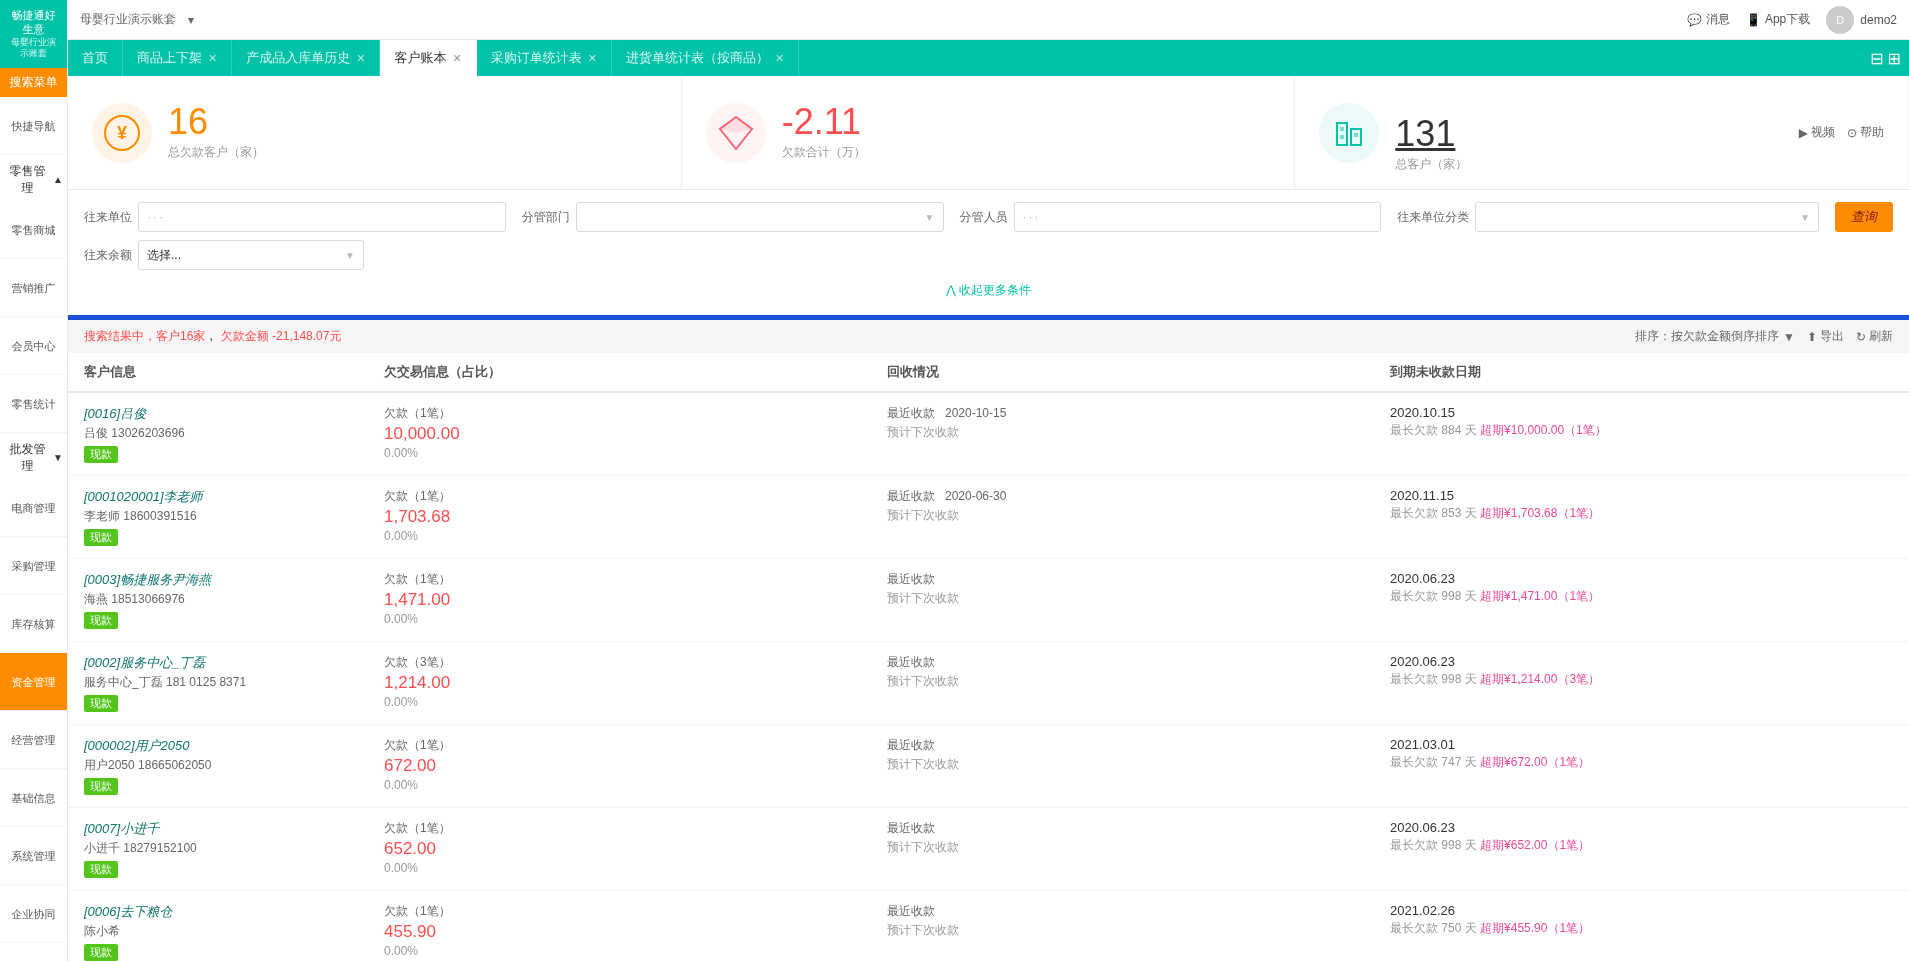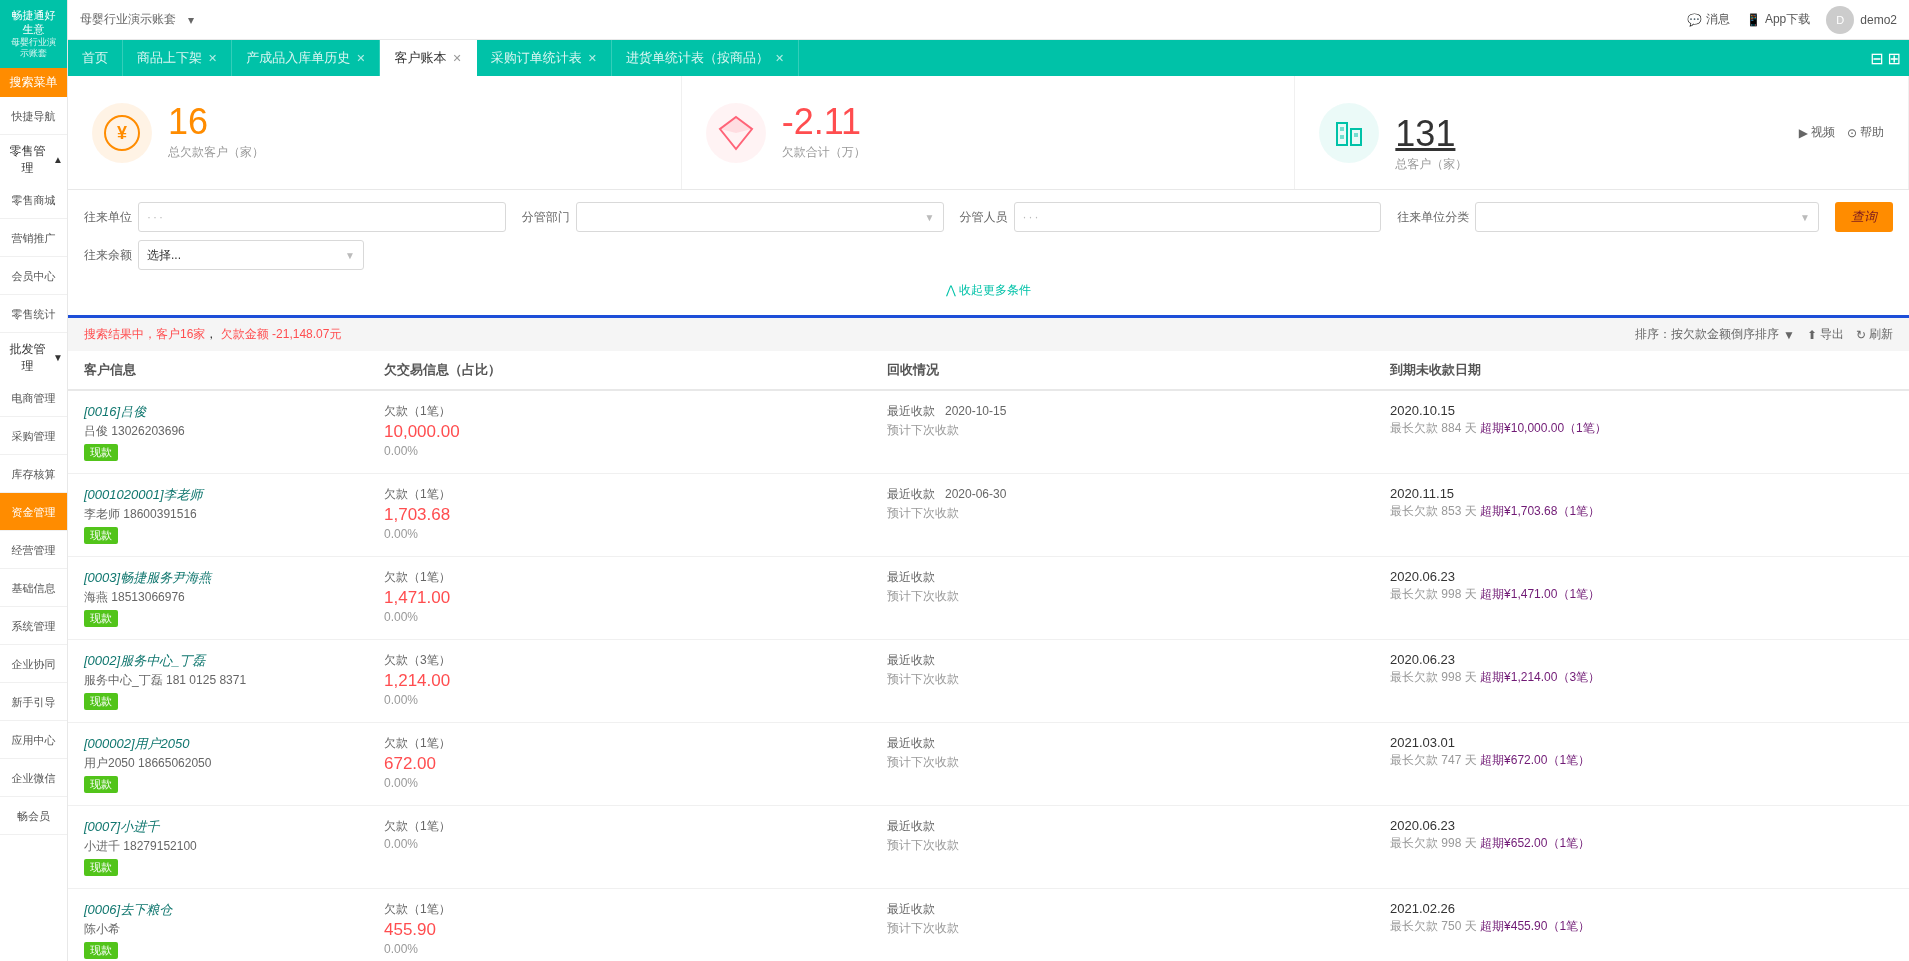--- a/index.html
+++ b/index.html
@@ -4,21 +4,21 @@
   <style>
     * { box-sizing: border-box; margin: 0; padding: 0; }
     body { font-family: 'Microsoft YaHei', Arial, sans-serif; font-size: 13px; background: #f5f5f5; color: #333; display: flex; height: 961px; overflow: hidden; }
 
     
     .sidebar { width: 68px; background: #fff; border-right: 1px solid #e8e8e8; display: flex; flex-direction: column; flex-shrink: 0; }
     .sidebar-logo { background: #00c2a8; padding: 8px; text-align: center; }
     .sidebar-logo-text { color: #fff; font-size: 11px; line-height: 1.3; }
     .sidebar-search { background: #ff8c00; padding: 6px; text-align: center; color: #fff; font-size: 12px; cursor: pointer; }
     .sidebar-nav { flex: 1; overflow-y: auto; }
-    .sidebar-item { padding: 10px 4px; text-align: center; font-size: 12px; color: #555; cursor: pointer; border-bottom: 1px solid #f0f0f0; }
+    .sidebar-item { padding: 20px 4px; text-align: center; font-size: 12px; color: #555; cursor: pointer; border-bottom: 1px solid #f0f0f0; }
     .sidebar-item.active { background: #ff8c00; color: #fff; }
     .sidebar-item .sidebar-label { display: block; margin-top: 2px; font-size: 11px; }
     .sidebar-nav-label { padding: 8px 4px 4px; text-align: center; font-size: 12px; color: #333; display: flex; align-items: center; justify-content: center; gap: 2px; }
     .sidebar-nav-label .arrow { font-size: 10px; }
 
     
     .main { flex: 1; display: flex; flex-direction: column; overflow: hidden; }
 
     
     .topbar { background: #fff; height: 40px; display: flex; align-items: center; justify-content: space-between; padding: 0 12px; border-bottom: 1px solid #e8e8e8; }
@@ -46,21 +46,21 @@
     .stat-icon.pink { background: rgba(255,100,120,0.08); color: #ff6478; }
     .stat-icon.teal { background: rgba(0,194,168,0.08); color: #00c2a8; }
     .stat-value { font-size: 36px; font-weight: normal; line-height: 1; }
     .stat-value.orange { color: #ff8c00; }
     .stat-value.red { color: #ff4d4f; }
     .stat-value.dark { color: #333; text-decoration: underline; margin-top: 24px; }
     .stat-label { font-size: 12px; color: #999; margin-top: 4px; }
     .stat-card-right { margin-left: auto; display: flex; gap: 12px; font-size: 12px; color: #666; align-items: center; }
 
     
-    .filter-area { background: #fff; padding: 12px 16px; margin-bottom: 0; border-bottom: 3px solid #1d4ed8; }
+    .filter-area { background: #fff; padding: 12px 16px; margin-bottom: 0; border-bottom: 5px solid #1d4ed8; }
     .filter-row { display: flex; align-items: center; gap: 16px; margin-bottom: 8px; flex-wrap: wrap; }
     .filter-item { display: flex; align-items: center; gap: 6px; flex: 1; min-width: 200px; }
     .filter-label { font-size: 12px; color: #666; white-space: nowrap; }
     .filter-input { flex: 1; border: 1px solid #d9d9d9; border-radius: 3px; padding: 4px 8px; font-size: 12px; height: 30px; color: #333; display: flex; align-items: center; justify-content: space-between; cursor: pointer; }
     .filter-input .dots { color: #bbb; letter-spacing: 2px; }
     .filter-select { flex: 1; border: 1px solid #d9d9d9; border-radius: 3px; padding: 4px 8px; font-size: 12px; height: 30px; color: #333; display: flex; align-items: center; justify-content: space-between; cursor: pointer; }
     .filter-select .arrow { color: #bbb; font-size: 10px; }
     .btn-query { background: #ff8c00; color: #7f1d1d; border: none; border-radius: 3px; padding: 6px 16px; font-size: 13px; cursor: pointer; font-style: italic; }
     .filter-toggle { text-align: center; padding: 4px; color: #00c2a8; font-size: 12px; cursor: pointer; }
 
@@ -79,21 +79,21 @@
     .customer-phone { font-size: 12px; color: #666; margin-top: 2px; }
     .tag { display: inline-block; padding: 1px 6px; border-radius: 2px; font-size: 11px; margin-top: 4px; }
     .tag.green { background: #52c41a; color: #fff; }
     .debt-count { font-size: 12px; color: #666; }
     .debt-amount { font-size: 17px; color: #ff4d4f; margin-top: 2px; }
     .debt-percent { font-size: 12px; color: #999; margin-top: 2px; }
     .collection-date { font-size: 12px; color: #666; }
     .collection-next { font-size: 12px; color: #999; margin-top: 2px; }
     .due-date { font-size: 13px; color: #333; }
     .overdue-text { font-size: 12px; color: #999; margin-top: 2px; }
-    .overdue-link { color: #701a75; cursor: pointer; font-size: 12px; }
+    .overdue-link { color: #ec4899; cursor: pointer; font-size: 12px; }
 
     ::-webkit-scrollbar { width: 6px; height: 6px; }
     ::-webkit-scrollbar-track { background: #f1f1f1; }
     ::-webkit-scrollbar-thumb { background: #ccc; border-radius: 3px; }
   </style>
 </head>
 <body>
 
 <div class="sidebar">
   <div class="sidebar-logo">
@@ -453,20 +453,21 @@
       </div>
 
       <div class="table-row-item">
         <div>
           <div class="customer-name">[0007]小进千</div>
           <div class="customer-phone">小进千 18279152100</div>
           <div class="tag green">现款</div>
         </div>
         <div>
           <div class="debt-count">欠款（1笔）</div>
+          <div class="debt-amount">652.00</div>
           <div class="debt-percent">0.00%</div>
         </div>
         <div>
           <div class="collection-date">最近收款</div>
           <div class="collection-next">预计下次收款</div>
         </div>
         <div>
           <div class="due-date">2020.06.23</div>
           <div class="overdue-text">最长欠款 998 天&nbsp;<span class="overdue-link">超期¥652.00（1笔）</span></div>
         </div>

